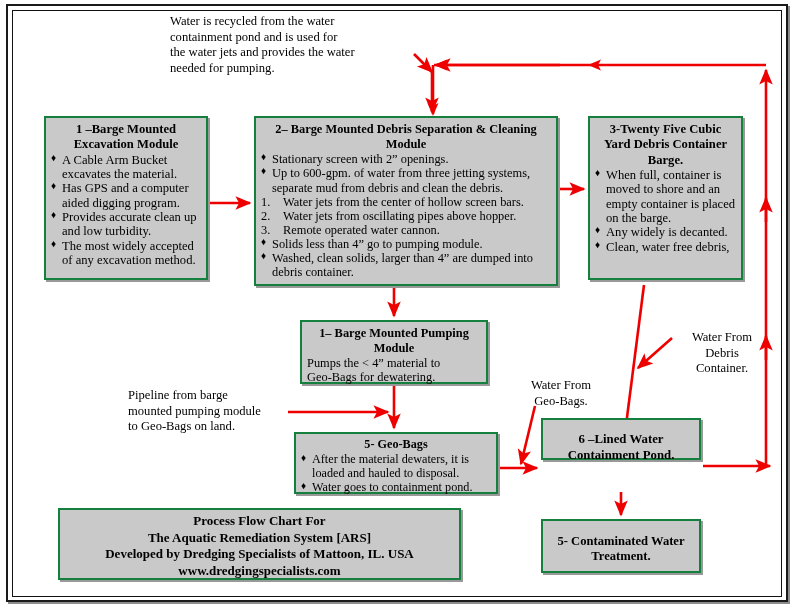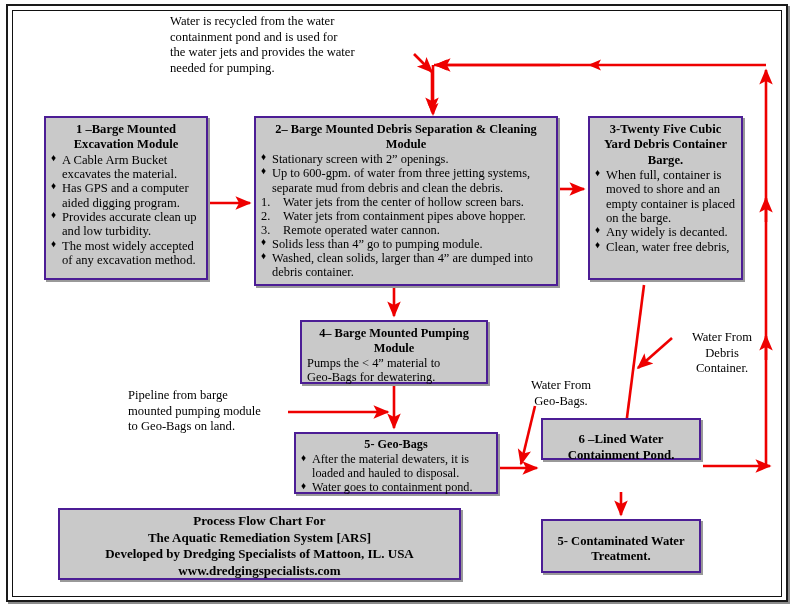--- a/index.html
+++ b/index.html
@@ -40,21 +40,21 @@
     left:0;top:0;
     width:800px;height:614px;
     pointer-events:none;
   }
 
   
   .box{
     position:absolute;
     box-sizing:border-box;
     background:#c9c9c9;
-    border:2px solid #4c1d95;
+    border:2px solid #15803d;
     box-shadow:2px 2px 0 rgba(0,0,0,0.40);
     padding:3px 5px 4px 5px;
     line-height:1.14;
   }
   .box .hd{
     font-weight:bold;
     text-align:center;
     display:block;
     margin:1px 0 1px 0;
   }
@@ -191,42 +191,42 @@
 
   <div class="box" id="box2">
     <span class="hd">2– Barge Mounted Debris  Separation &amp; Cleaning</span>
     <span class="hd">Module</span>
     <ul class="bl">
       <li><span class="bullet">♦</span><span>Stationary screen with 2” openings.</span></li>
       <li><span class="bullet">♦</span><span>Up to 600-gpm. of water from three jetting systems, separate mud from debris and clean the debris.</span></li>
     </ul>
     <ol class="nl">
       <li><span class="num">1.</span><span>Water jets from the center of hollow screen bars.</span></li>
-      <li><span class="num">2.</span><span>Water jets from containment pipes above hopper.</span></li>
+      <li><span class="num">2.</span><span>Water jets from oscillating pipes above hopper.</span></li>
       <li><span class="num">3.</span><span>Remote operated water cannon.</span></li>
     </ol>
     <ul class="bl">
       <li><span class="bullet">♦</span><span>Solids less than 4” go to pumping module.</span></li>
       <li><span class="bullet">♦</span><span>Washed, clean solids, larger than 4” are dumped into debris container.</span></li>
     </ul>
   </div>
 
   <div class="box" id="box3">
     <span class="hd">3-Twenty Five Cubic</span>
     <span class="hd">Yard Debris Container</span>
     <span class="hd">Barge.</span>
     <ul class="bl">
       <li><span class="bullet">♦</span><span>When full, container is moved to shore and an empty container is placed on the barge.</span></li>
       <li><span class="bullet">♦</span><span>Any widely is decanted.</span></li>
       <li><span class="bullet">♦</span><span>Clean, water free debris,</span></li>
     </ul>
   </div>
 
   <div class="box" id="box4">
-    <span class="hd">4– Barge Mounted Pumping</span>
+    <span class="hd">1– Barge Mounted Pumping</span>
     <span class="hd">Module</span>
     <span class="plain">Pumps the &lt; 4” material to</span>
     <span class="plain">Geo-Bags for dewatering.</span>
   </div>
 
   <div class="box" id="box5">
     <span class="hd">5- Geo-Bags</span>
     <ul class="bl">
       <li><span class="bullet">♦</span><span>After the material dewaters, it is loaded and hauled to disposal.</span></li>
       <li><span class="bullet">♦</span><span>Water goes to containment pond.</span></li>

